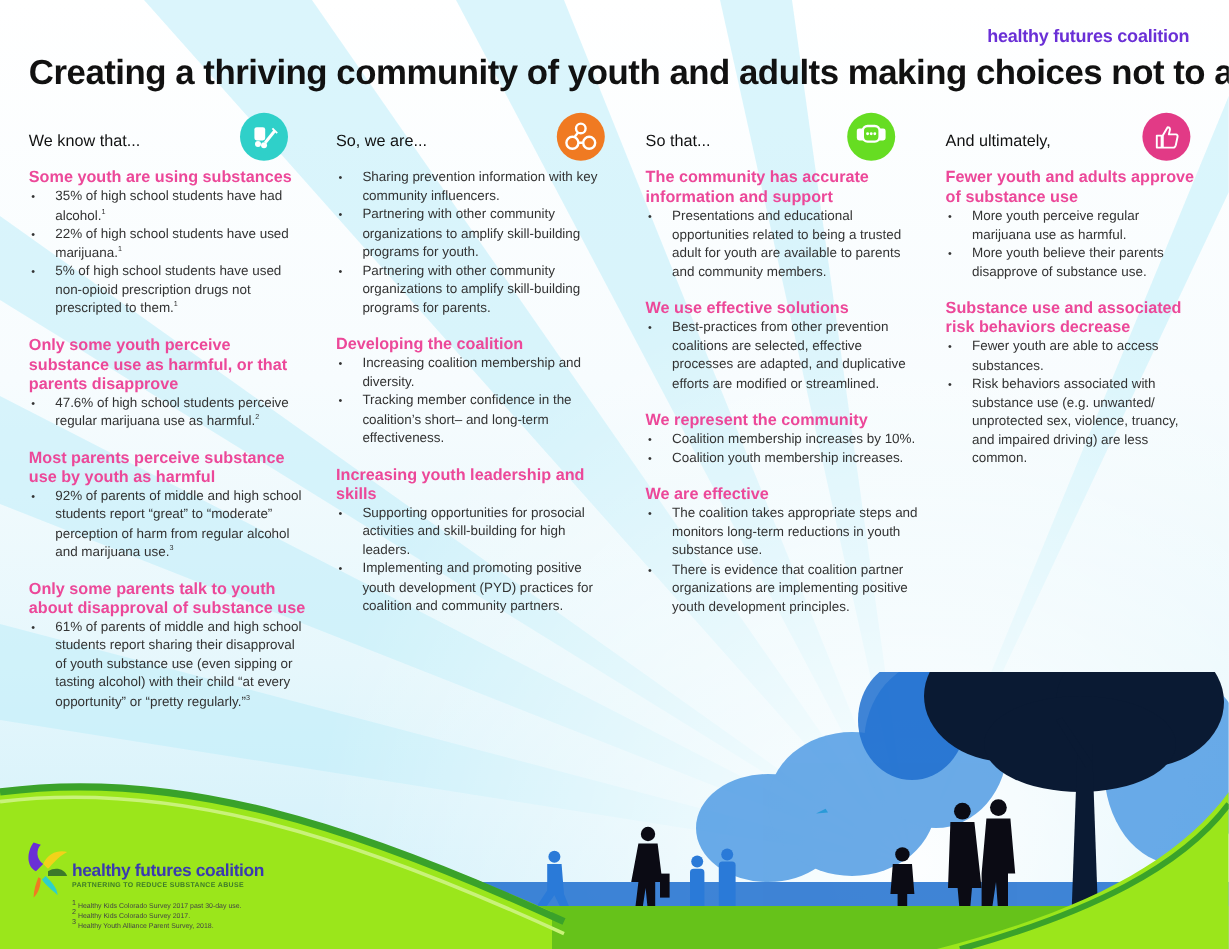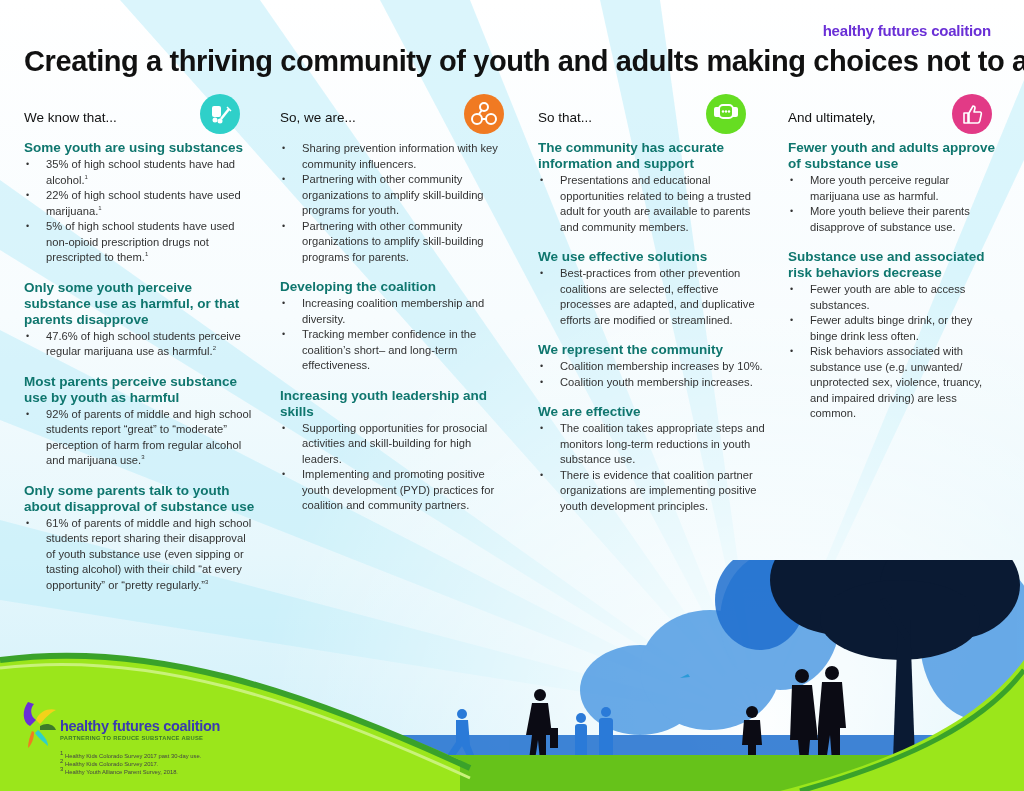--- a/index.html
+++ b/index.html
@@ -7,21 +7,21 @@
     font-family:"Liberation Sans",sans-serif;color:#222;
     background:linear-gradient(180deg,#ffffff 0%,#f7fcfe 40%,#e6f7fc 70%,#cdeffa 100%);}
   .rays{position:absolute;left:0;top:0;width:1024px;height:791px;pointer-events:none;}
   .brand-top{position:absolute;right:33px;top:22px;font-size:15px;font-weight:bold;color:#6a2fd6;letter-spacing:-0.2px;}
   .title{position:absolute;left:24px;top:45px;font-size:29px;font-weight:bold;color:#111;letter-spacing:-0.4px;white-space:nowrap;}
   .col{position:absolute;top:92px;width:232px;}
   .col .colhead{height:48px;position:relative;}
   .col .colhead .lbl{position:absolute;left:0;top:18px;font-size:13.5px;font-weight:normal;color:#111;}
   .col .colhead .ico{position:absolute;top:2px;width:40px;height:40px;border-radius:50%;display:flex;align-items:center;justify-content:center;}
   .sec{margin-bottom:14px;}
-  .sec h3{margin:0;font-size:13.5px;line-height:16px;font-weight:bold;color:#0f766e;}
+  .sec h3{margin:0;font-size:13.5px;line-height:16px;font-weight:bold;color:#ec4899;}
   .sec ul{margin:1px 0 0 0;padding:0;list-style:none;}
   .sec li{position:relative;padding-left:22px;font-size:11.2px;line-height:15.5px;color:#333;}
   .sec li:before{content:"•";position:absolute;left:2px;top:0;font-size:9px;}
   sup{font-size:6px;vertical-align:super;line-height:0;}
   .scene{position:absolute;left:0;top:560px;width:1024px;height:231px;}
   .logo-block{position:absolute;left:18px;top:700px;}
   .logo-name{position:absolute;left:42px;top:18px;font-size:14.5px;font-weight:bold;color:#3a3ab0;white-space:nowrap;letter-spacing:-0.3px;}
   .logo-tag{position:absolute;left:42px;top:35px;font-size:5.8px;font-weight:bold;color:#3c7a2a;white-space:nowrap;letter-spacing:0.3px;}
   .footnotes{position:absolute;left:60px;top:752px;font-size:5.8px;line-height:8px;color:#444;}
 </style>
@@ -182,21 +182,20 @@
     <h3>Fewer youth and adults approve of substance use</h3>
     <ul>
       <li>More youth perceive regular marijuana use as harmful.</li>
       <li>More youth believe their parents disapprove of substance use.</li>
     </ul>
   </div>
   <div class="sec">
     <h3>Substance use and associated risk behaviors decrease</h3>
     <ul>
       <li>Fewer youth are able to access substances.</li>
-      <li>Fewer adults binge drink, or they binge drink less often.</li>
       <li>Risk behaviors associated with substance use (e.g. unwanted/ unprotected sex, violence, truancy, and impaired driving) are less common.</li>
     </ul>
   </div>
 </div>
 
 <svg class="scene" viewBox="0 560 1024 231" preserveAspectRatio="none">
 
   <g fill="#3b8fe0" opacity="0.75">
     <ellipse cx="640" cy="690" rx="60" ry="45"></ellipse>
     <ellipse cx="710" cy="670" rx="70" ry="60"></ellipse>

